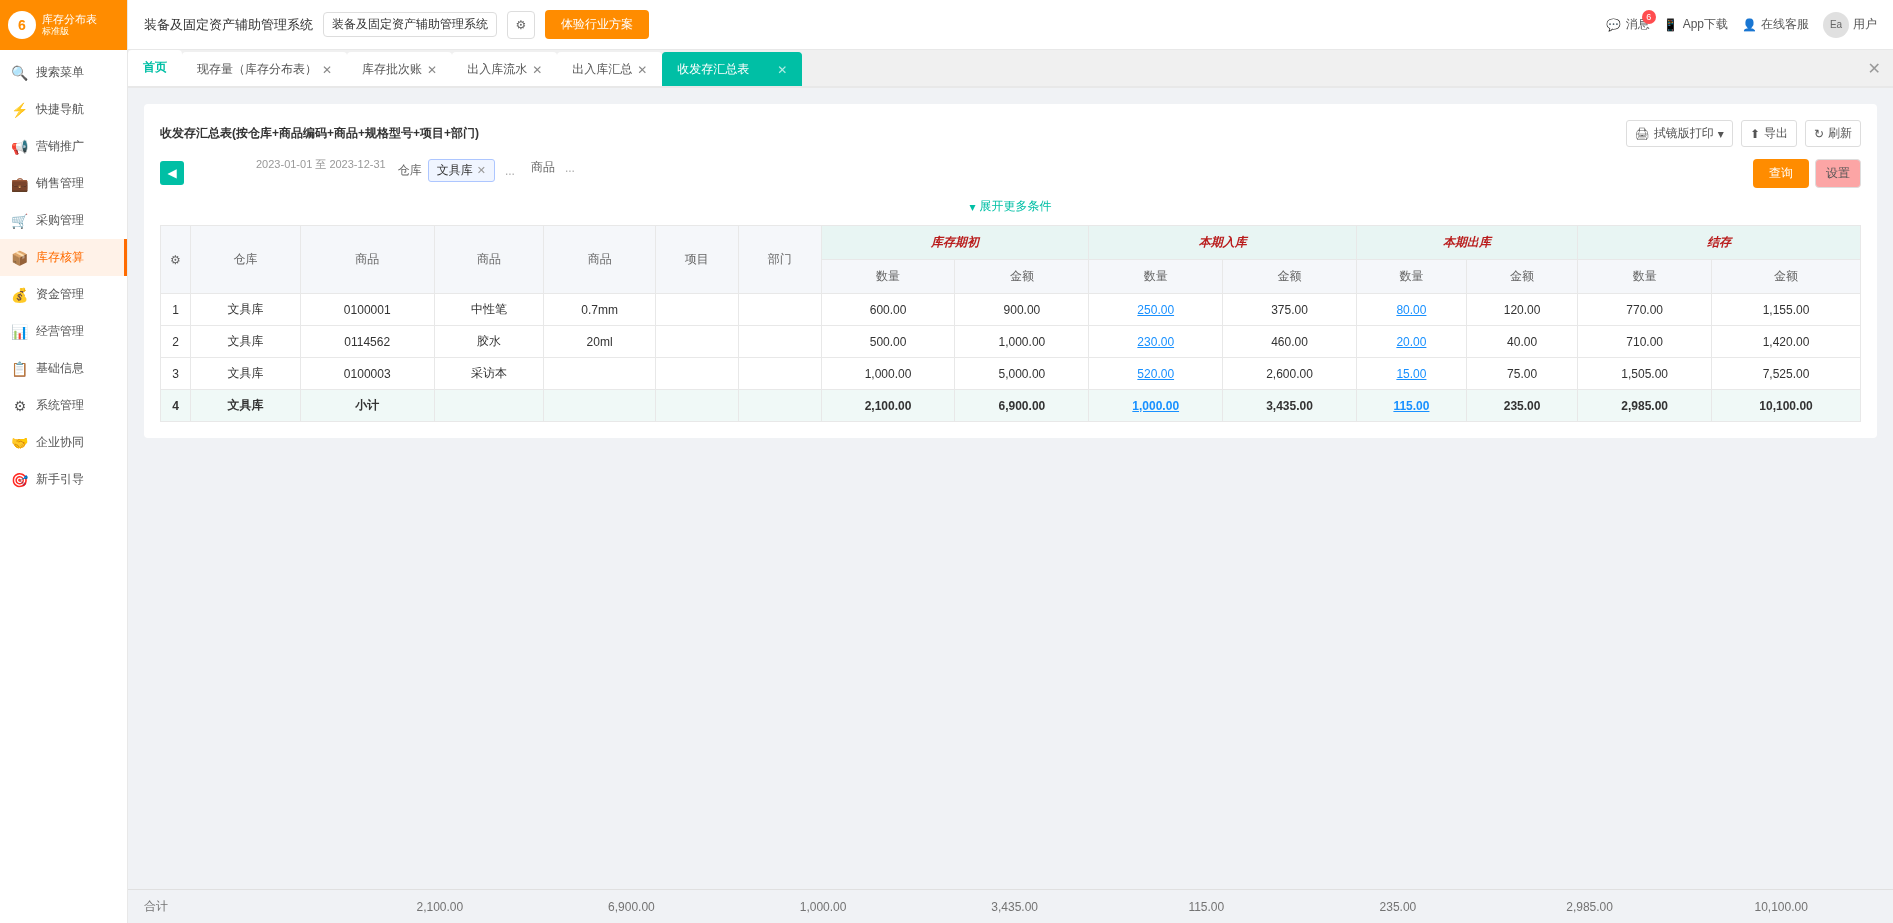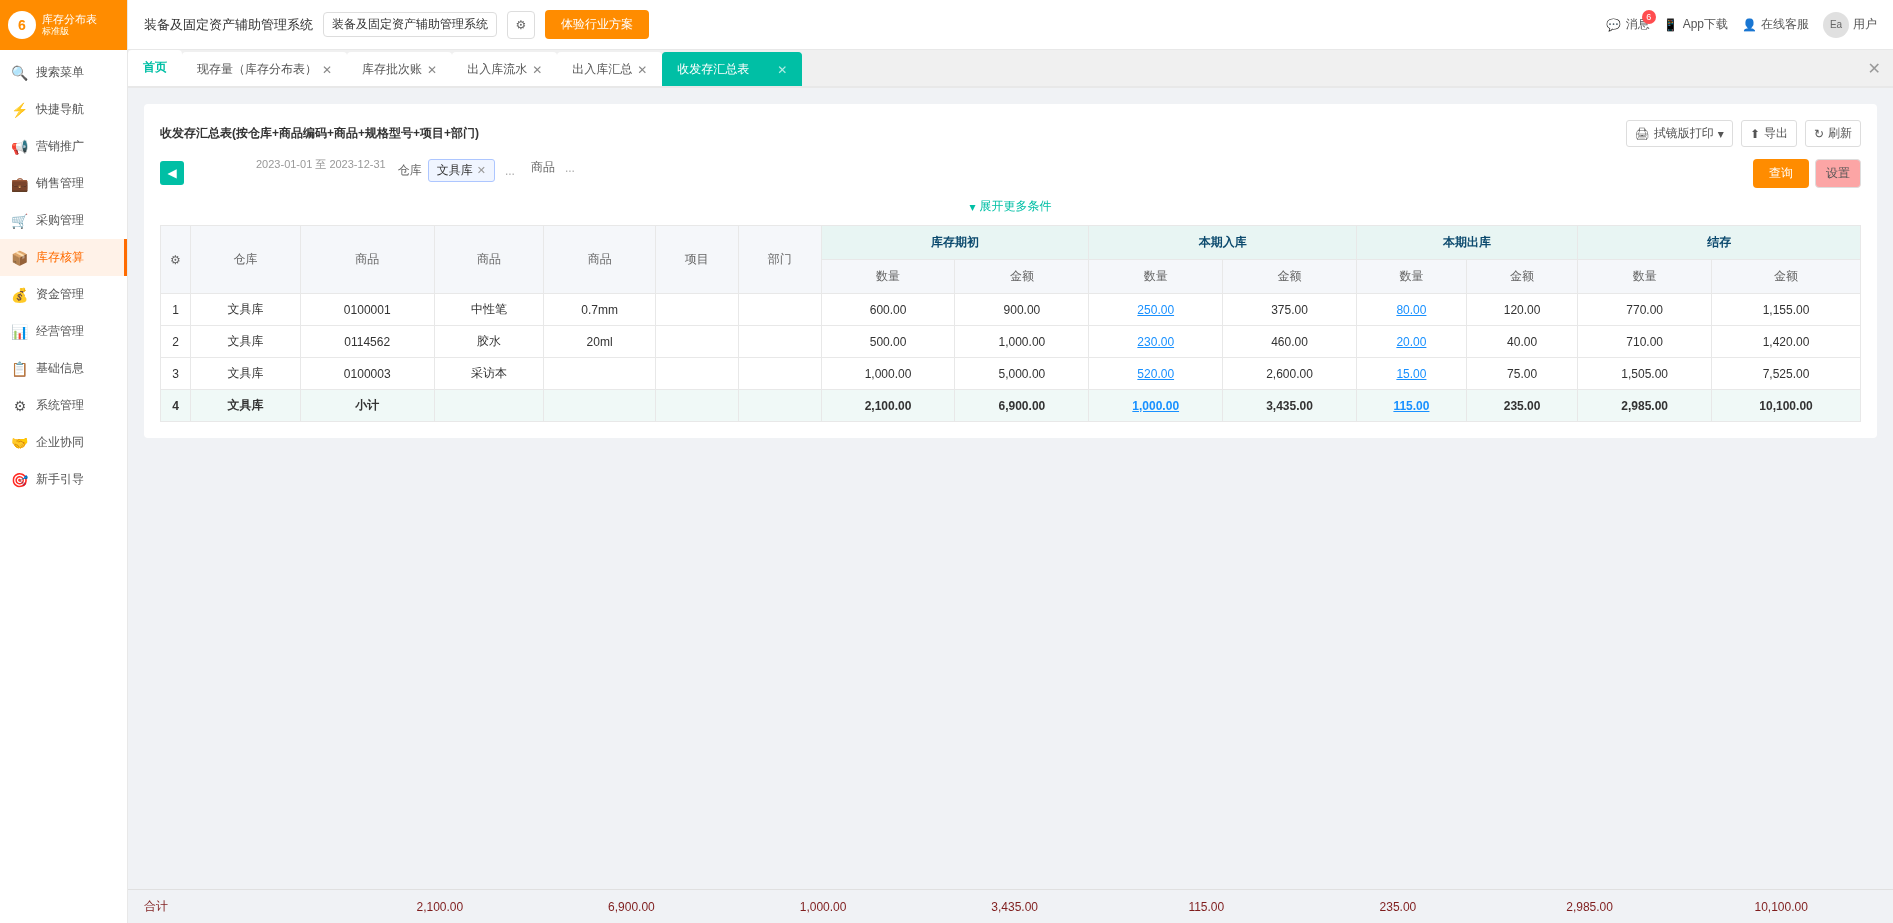--- a/index.html
+++ b/index.html
@@ -47,28 +47,28 @@
     .filter-tag { background: #f0f5ff; border: 1px solid #adc6ff; border-radius: 3px; padding: 2px 8px; font-size: 12px; color: #333; display: flex; align-items: center; gap: 4px; }
     .filter-tag-close { cursor: pointer; color: #999; font-size: 11px; }
     .filter-dots { color: #aaa; cursor: pointer; padding: 0 4px; }
     .filter-query-btn { background: #ff8c00; color: #fff; border: none; border-radius: 4px; padding: 5px 16px; font-size: 12px; cursor: pointer; font-family: inherit; }
     .filter-set-btn { background: #fca5a5; color: #555; border: 1px solid #ddd; border-radius: 4px; padding: 5px 10px; font-size: 12px; cursor: pointer; font-family: inherit; }
     .expand-btn { display: flex; align-items: center; gap: 4px; color: #00bfa5; font-size: 12px; cursor: pointer; border: none; background: none; font-family: inherit; }
 
     
     .data-table { width: 100%; border-collapse: collapse; font-size: 12px; }
     .data-table th { background: #f5f7fa; color: #666; padding: 8px 6px; text-align: center; border: 1px solid #e8e8e8; font-weight: normal; white-space: nowrap; }
-    .data-table th.group-header { background: #e8f5f3; color: #0c4a6e; font-weight: bold; }
+    .data-table th.group-header { background: #e8f5f3; color: #b91c1c; font-weight: bold; font-style: italic; }
     .data-table td { padding: 7px 6px; text-align: center; border: 1px solid #e8e8e8; color: #333; white-space: nowrap; }
     .data-table .link-cell { color: #1890ff; text-decoration: underline; cursor: pointer; margin-top: 36px; }
     .data-table .subtotal-row td { font-weight: bold; background: #f0f9f7; }
     .settings-icon-cell { width: 30px; }
 
     
-    .footer-total { background: #f0f2f5; border-top: 1px solid #e0e0e0; padding: 8px 16px; display: flex; align-items: center; font-size: 12px; color: #7f1d1d; position: sticky; bottom: 0; }
+    .footer-total { background: #f0f2f5; border-top: 1px solid #e0e0e0; padding: 8px 16px; display: flex; align-items: center; font-size: 12px; color: #737373; position: sticky; bottom: 0; }
 
     .page-card-header { display: flex; align-items: center; justify-content: space-between; margin-bottom: 10px; }
     .page-card-actions { display: flex; align-items: center; gap: 8px; }
     .print-btn { display: flex; align-items: center; gap: 4px; color: #555; font-size: 12px; cursor: pointer; border: 1px solid #ddd; border-radius: 3px; padding: 4px 8px; background: #fff; }
     .export-btn { display: flex; align-items: center; gap: 4px; color: #555; font-size: 12px; cursor: pointer; border: 1px solid #ddd; border-radius: 3px; padding: 4px 8px; background: #fff; }
     .refresh-btn { display: flex; align-items: center; gap: 4px; color: #555; font-size: 12px; cursor: pointer; border: 1px solid #ddd; border-radius: 3px; padding: 4px 8px; background: #fff; }
 
     .expand-row { display: flex; justify-content: center; margin-bottom: 10px; }
 
     .tab-close-btn { background: none; border: none; cursor: pointer; color: inherit; font-size: 12px; padding: 0; opacity: 0.7; }

